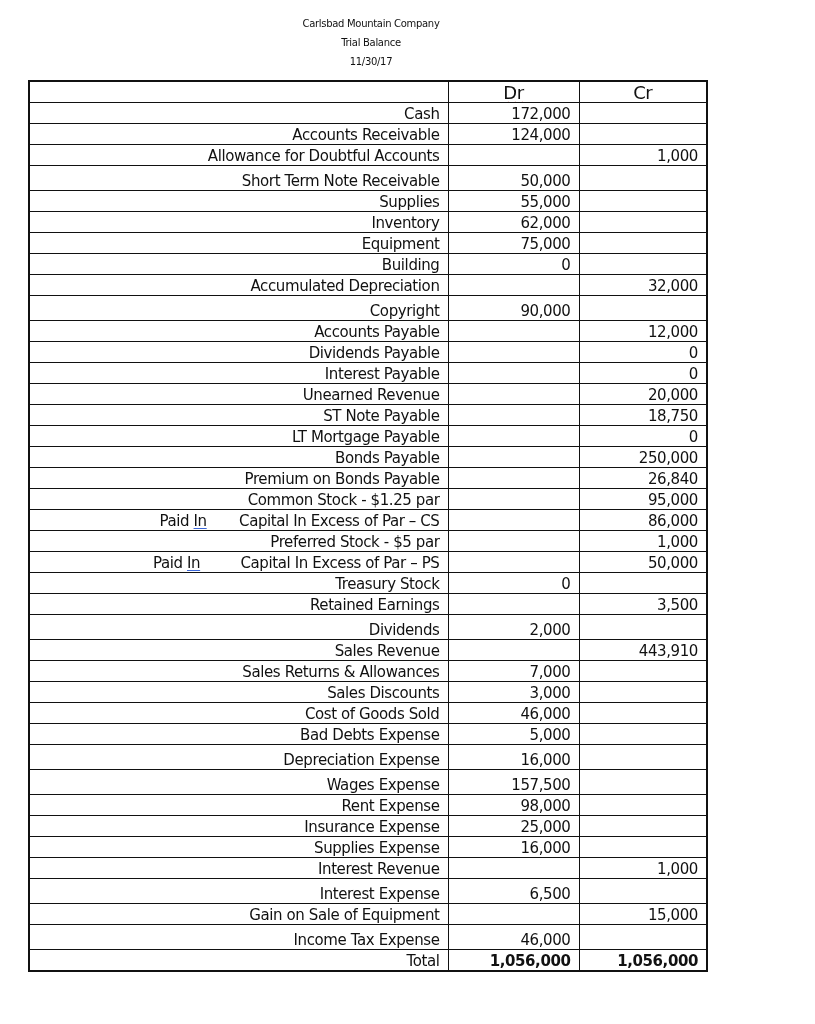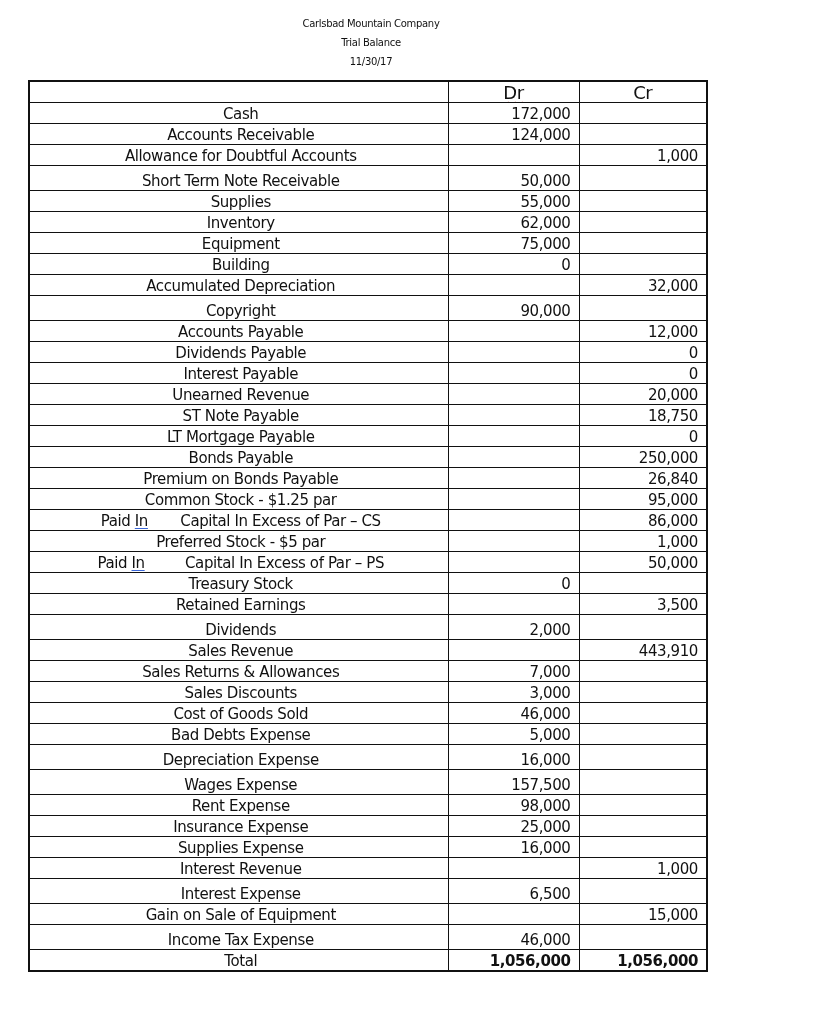--- a/index.html
+++ b/index.html
@@ -8,21 +8,21 @@
     .title-block { position: absolute; left: 220px; top: 14px; width: 302px; text-align: center;
                    font-size: 10px; line-height: 19px; letter-spacing: -0.3px; }
     .tb { position: absolute; left: 28px; top: 80px; border-collapse: collapse;
           border: 2px solid #111; table-layout: fixed; }
     .tb td { border: 1.5px solid #111; padding: 0 8px; height: 20px; line-height: 18px;
              font-size: 15px; letter-spacing: -0.4px; white-space: nowrap; overflow: hidden;
              vertical-align: bottom; }
     .tb col.c-name { width: 419px; }
     .tb col.c-dr { width: 131px; }
     .tb col.c-cr { width: 128px; }
-    .tb td.name { text-align: center; padding-left: 12px; }
+    .tb td.name { text-align: right; padding-left: 12px; }
     .tb td.num { text-align: right; padding-right: 8px; }
     .tb tr.head td { height: 20px; text-align: center; font-size: 18px; }
     .tb tr.tall td { height: 24px; }
     .tb tr.total td.num { font-weight: bold; }
     .squiggle { text-decoration: underline wavy #d0302a; text-underline-offset: 2px;
                 text-decoration-thickness: 1px; }
     .blue-ul { text-decoration: underline double #3a66d8; text-underline-offset: 2px; }
   </style>
 </head>
 <body>

